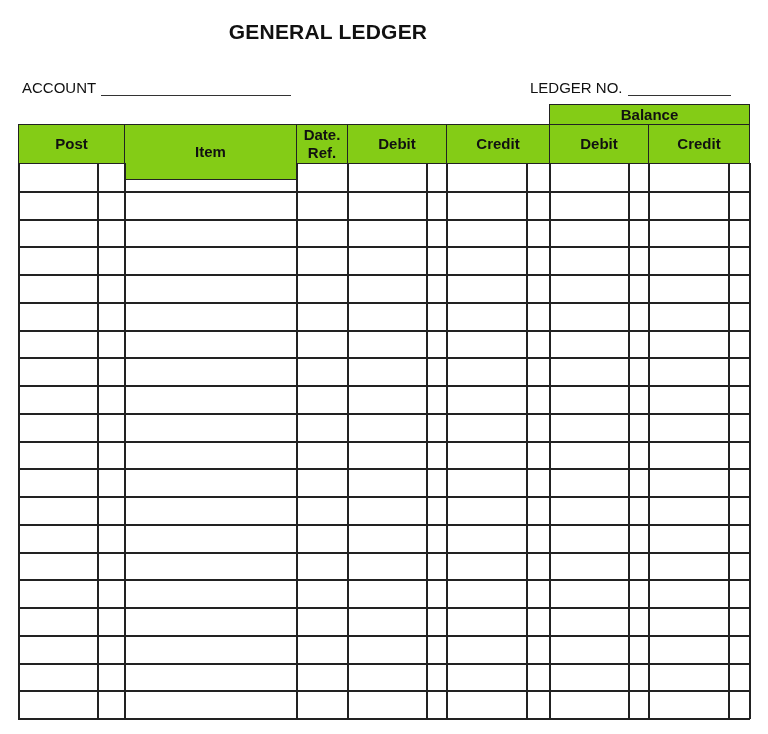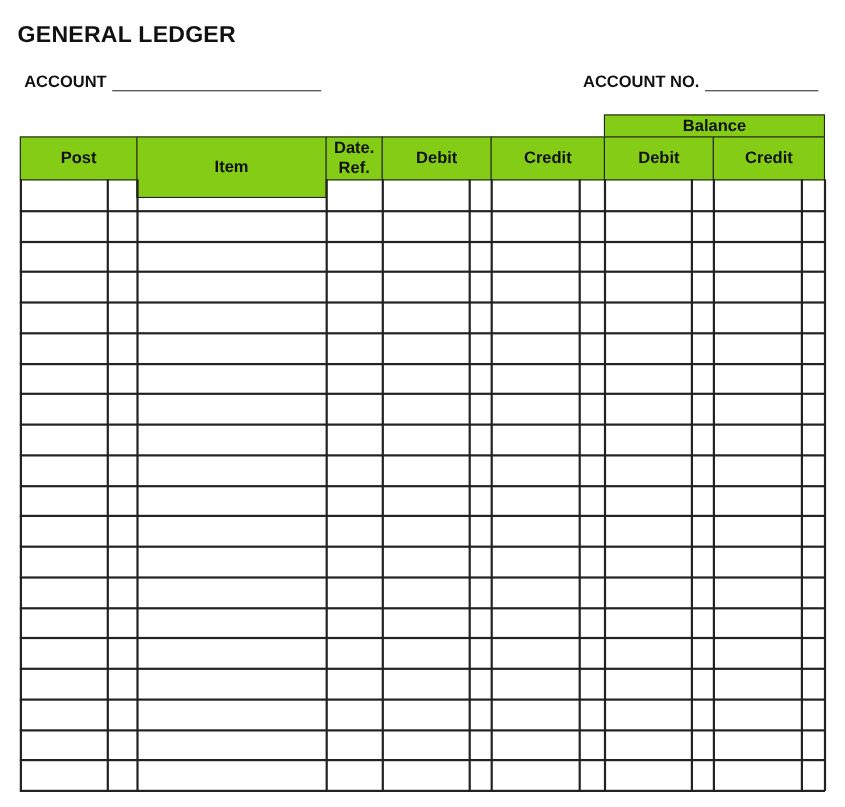--- a/index.html
+++ b/index.html
@@ -1,40 +1,40 @@
 <!DOCTYPE html>
 <html><head>
 <meta charset="utf-8">
 <style>
   html, body { margin:0; padding:0; background:#ffffff; }
   body { width:768px; height:734px; position:relative; overflow:hidden;
          font-family:"Liberation Sans", sans-serif; color:#111; }
-  .title { position:absolute; left:16px; width:656px; top:20px; text-align:left;
+  .title { position:absolute; left:0; width:656px; top:20px; text-align:center;
            font-size:21px; font-weight:bold; letter-spacing:0.2px; }
-  .acct { position:absolute; top:66px; font-size:15px; font-weight:bold; display:flex; align-items:flex-end; }
+  .acct { position:absolute; top:79px; font-size:15px; font-weight:normal; display:flex; align-items:flex-end; }
   .acct .line { display:inline-block; border-bottom:1.3px solid #333; height:14px; margin-left:5px; }
   .grid { position:absolute; left:0; top:0; }
   .hdr { position:absolute; background:#84cc16; border:1.5px solid #222; box-sizing:border-box;
          display:flex; align-items:center; justify-content:center; font-weight:bold; font-size:15px;
          text-align:center; line-height:18px; }
   .vline { position:absolute; width:1.6px; background:#222; }
   .hline { position:absolute; height:1.6px; background:#222; }
 </style>
 </head>
 <body>
 
 <div class="title">GENERAL LEDGER</div>
 
 <div class="acct" style="left:22px;">
   <span>ACCOUNT</span>
   <span class="line" style="width:190px;"></span>
 </div>
 
 <div class="acct" style="left:530px;">
-  <span>ACCOUNT NO.</span>
+  <span>LEDGER NO.</span>
   <span class="line" style="width:103px;"></span>
 </div>
 
 <div id="ledger" class="grid">
 
   <div class="hdr" style="left:549px; top:104px; width:201px; height:21px;">
     <span>Balance</span>
   </div>
   <div class="hdr" style="left:18px; top:124px; width:107px; height:40px;">
     <span>Post</span>

